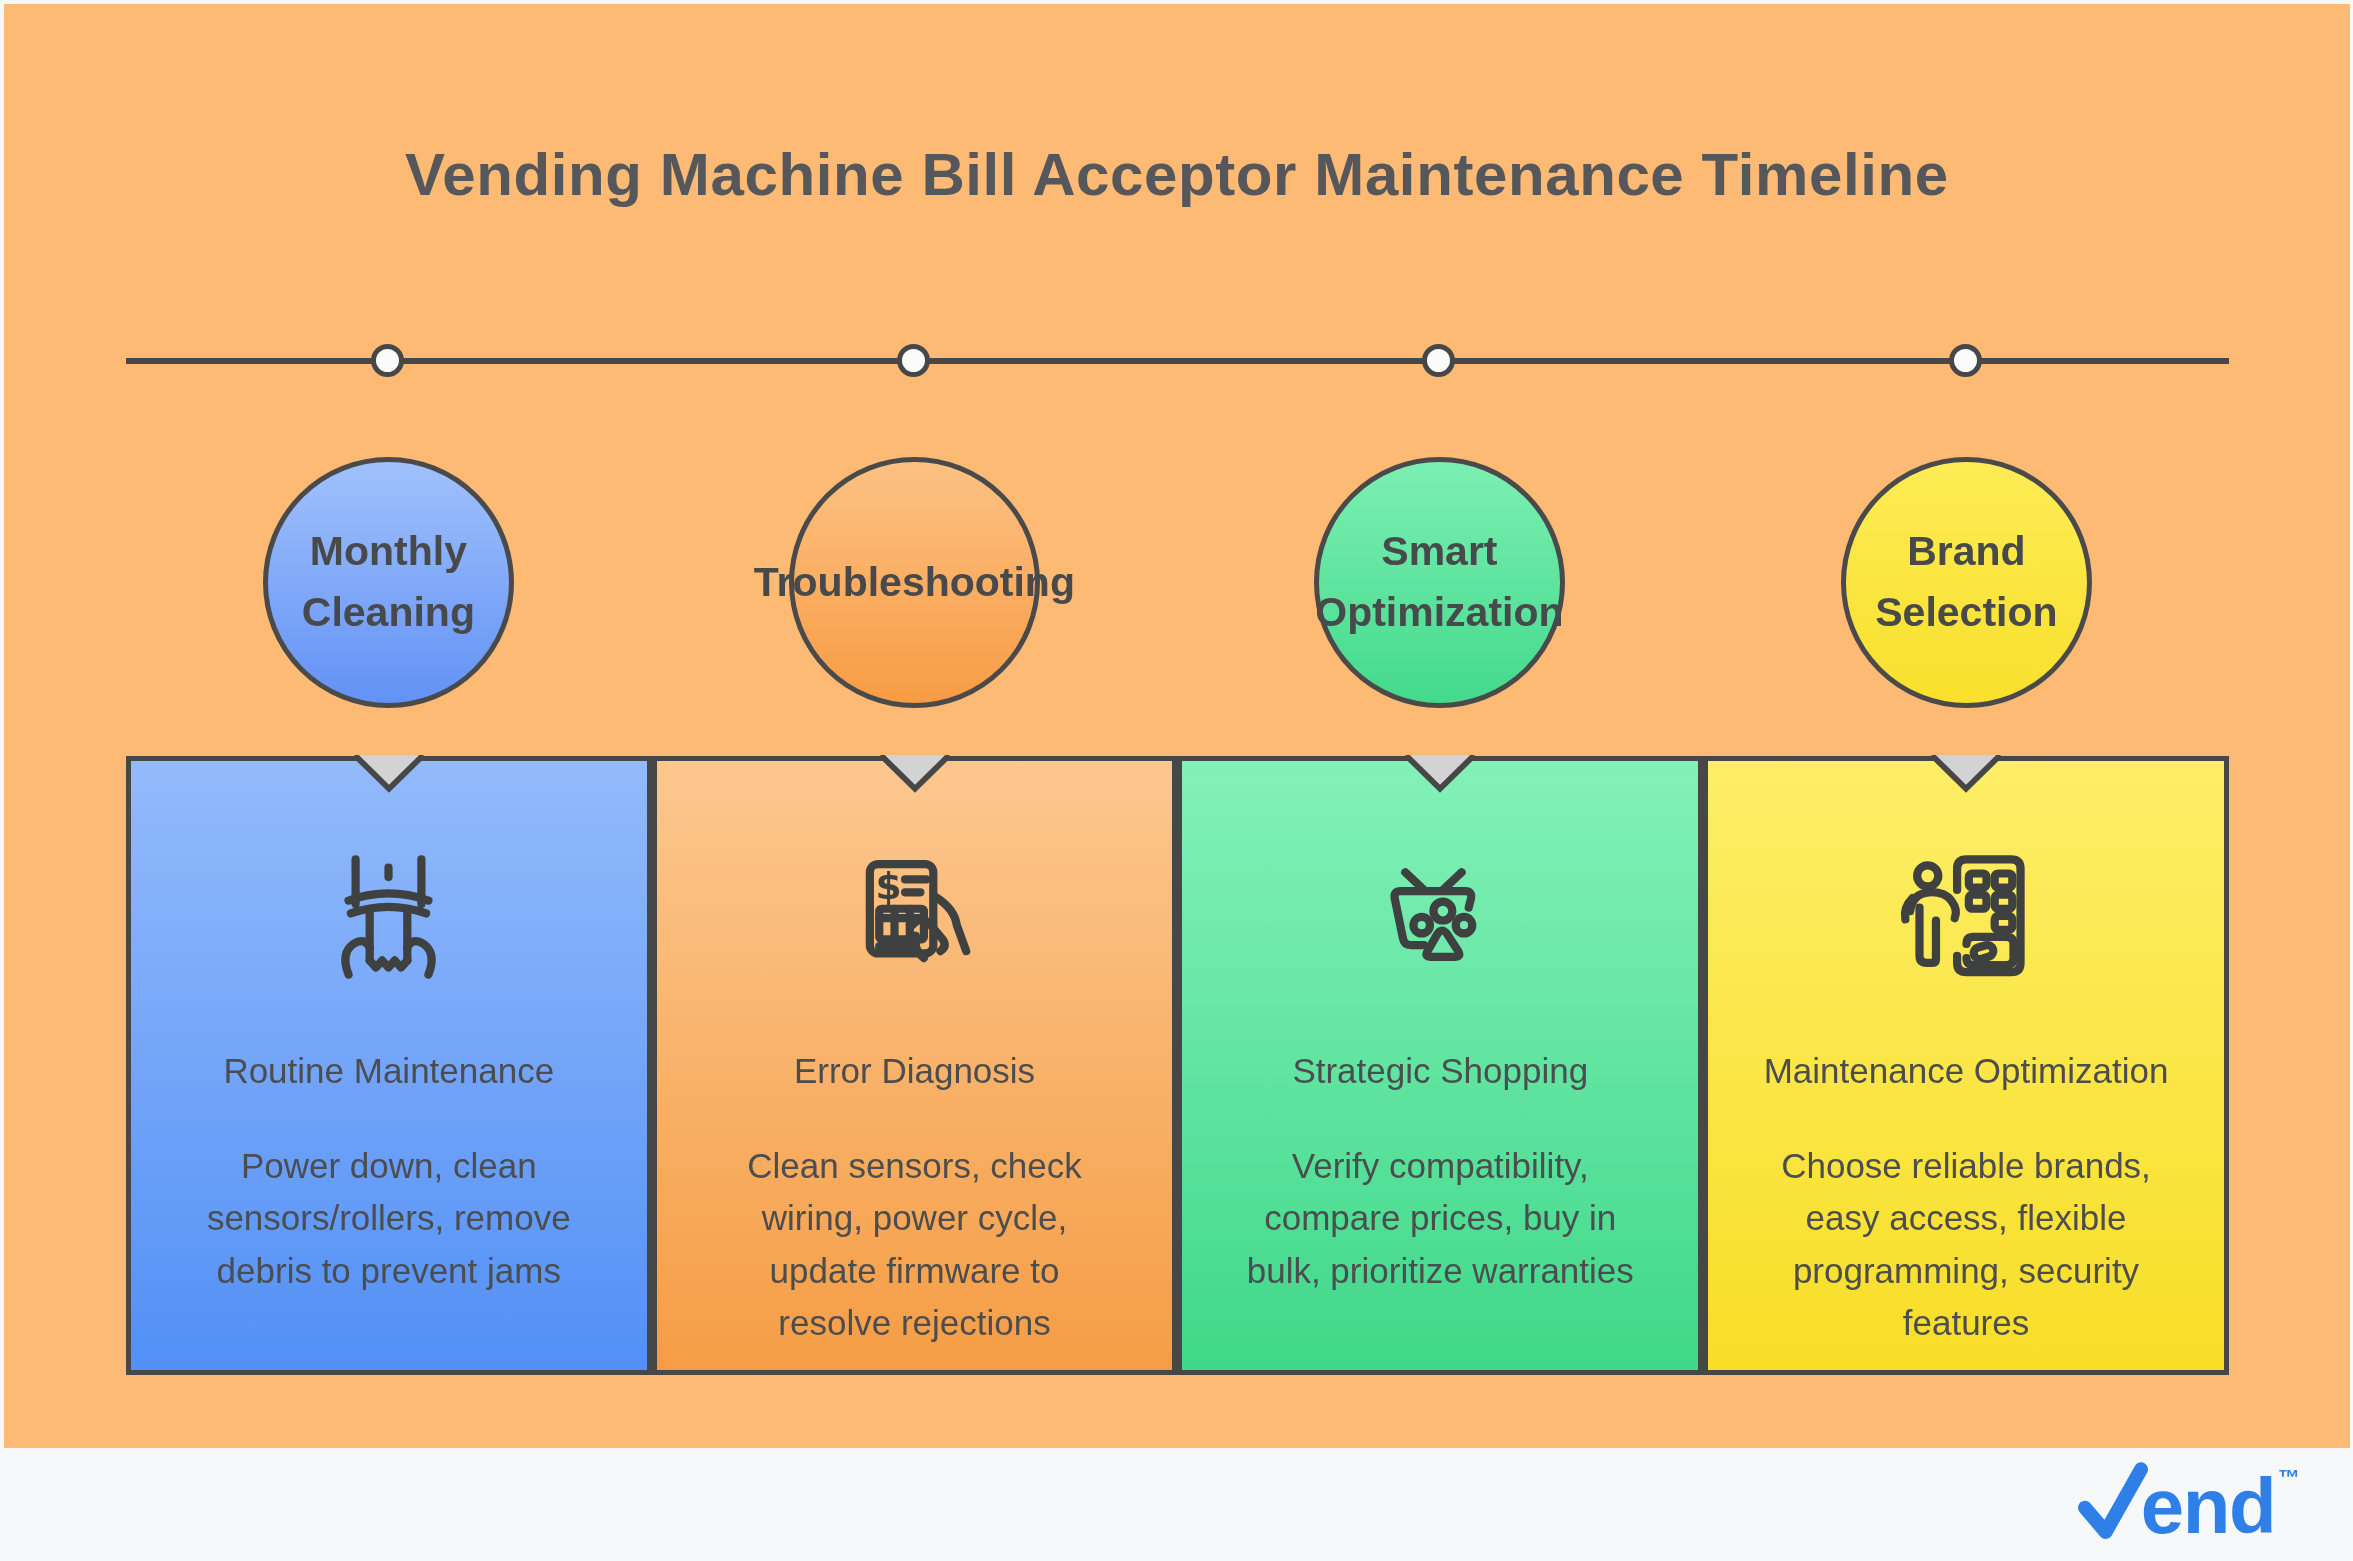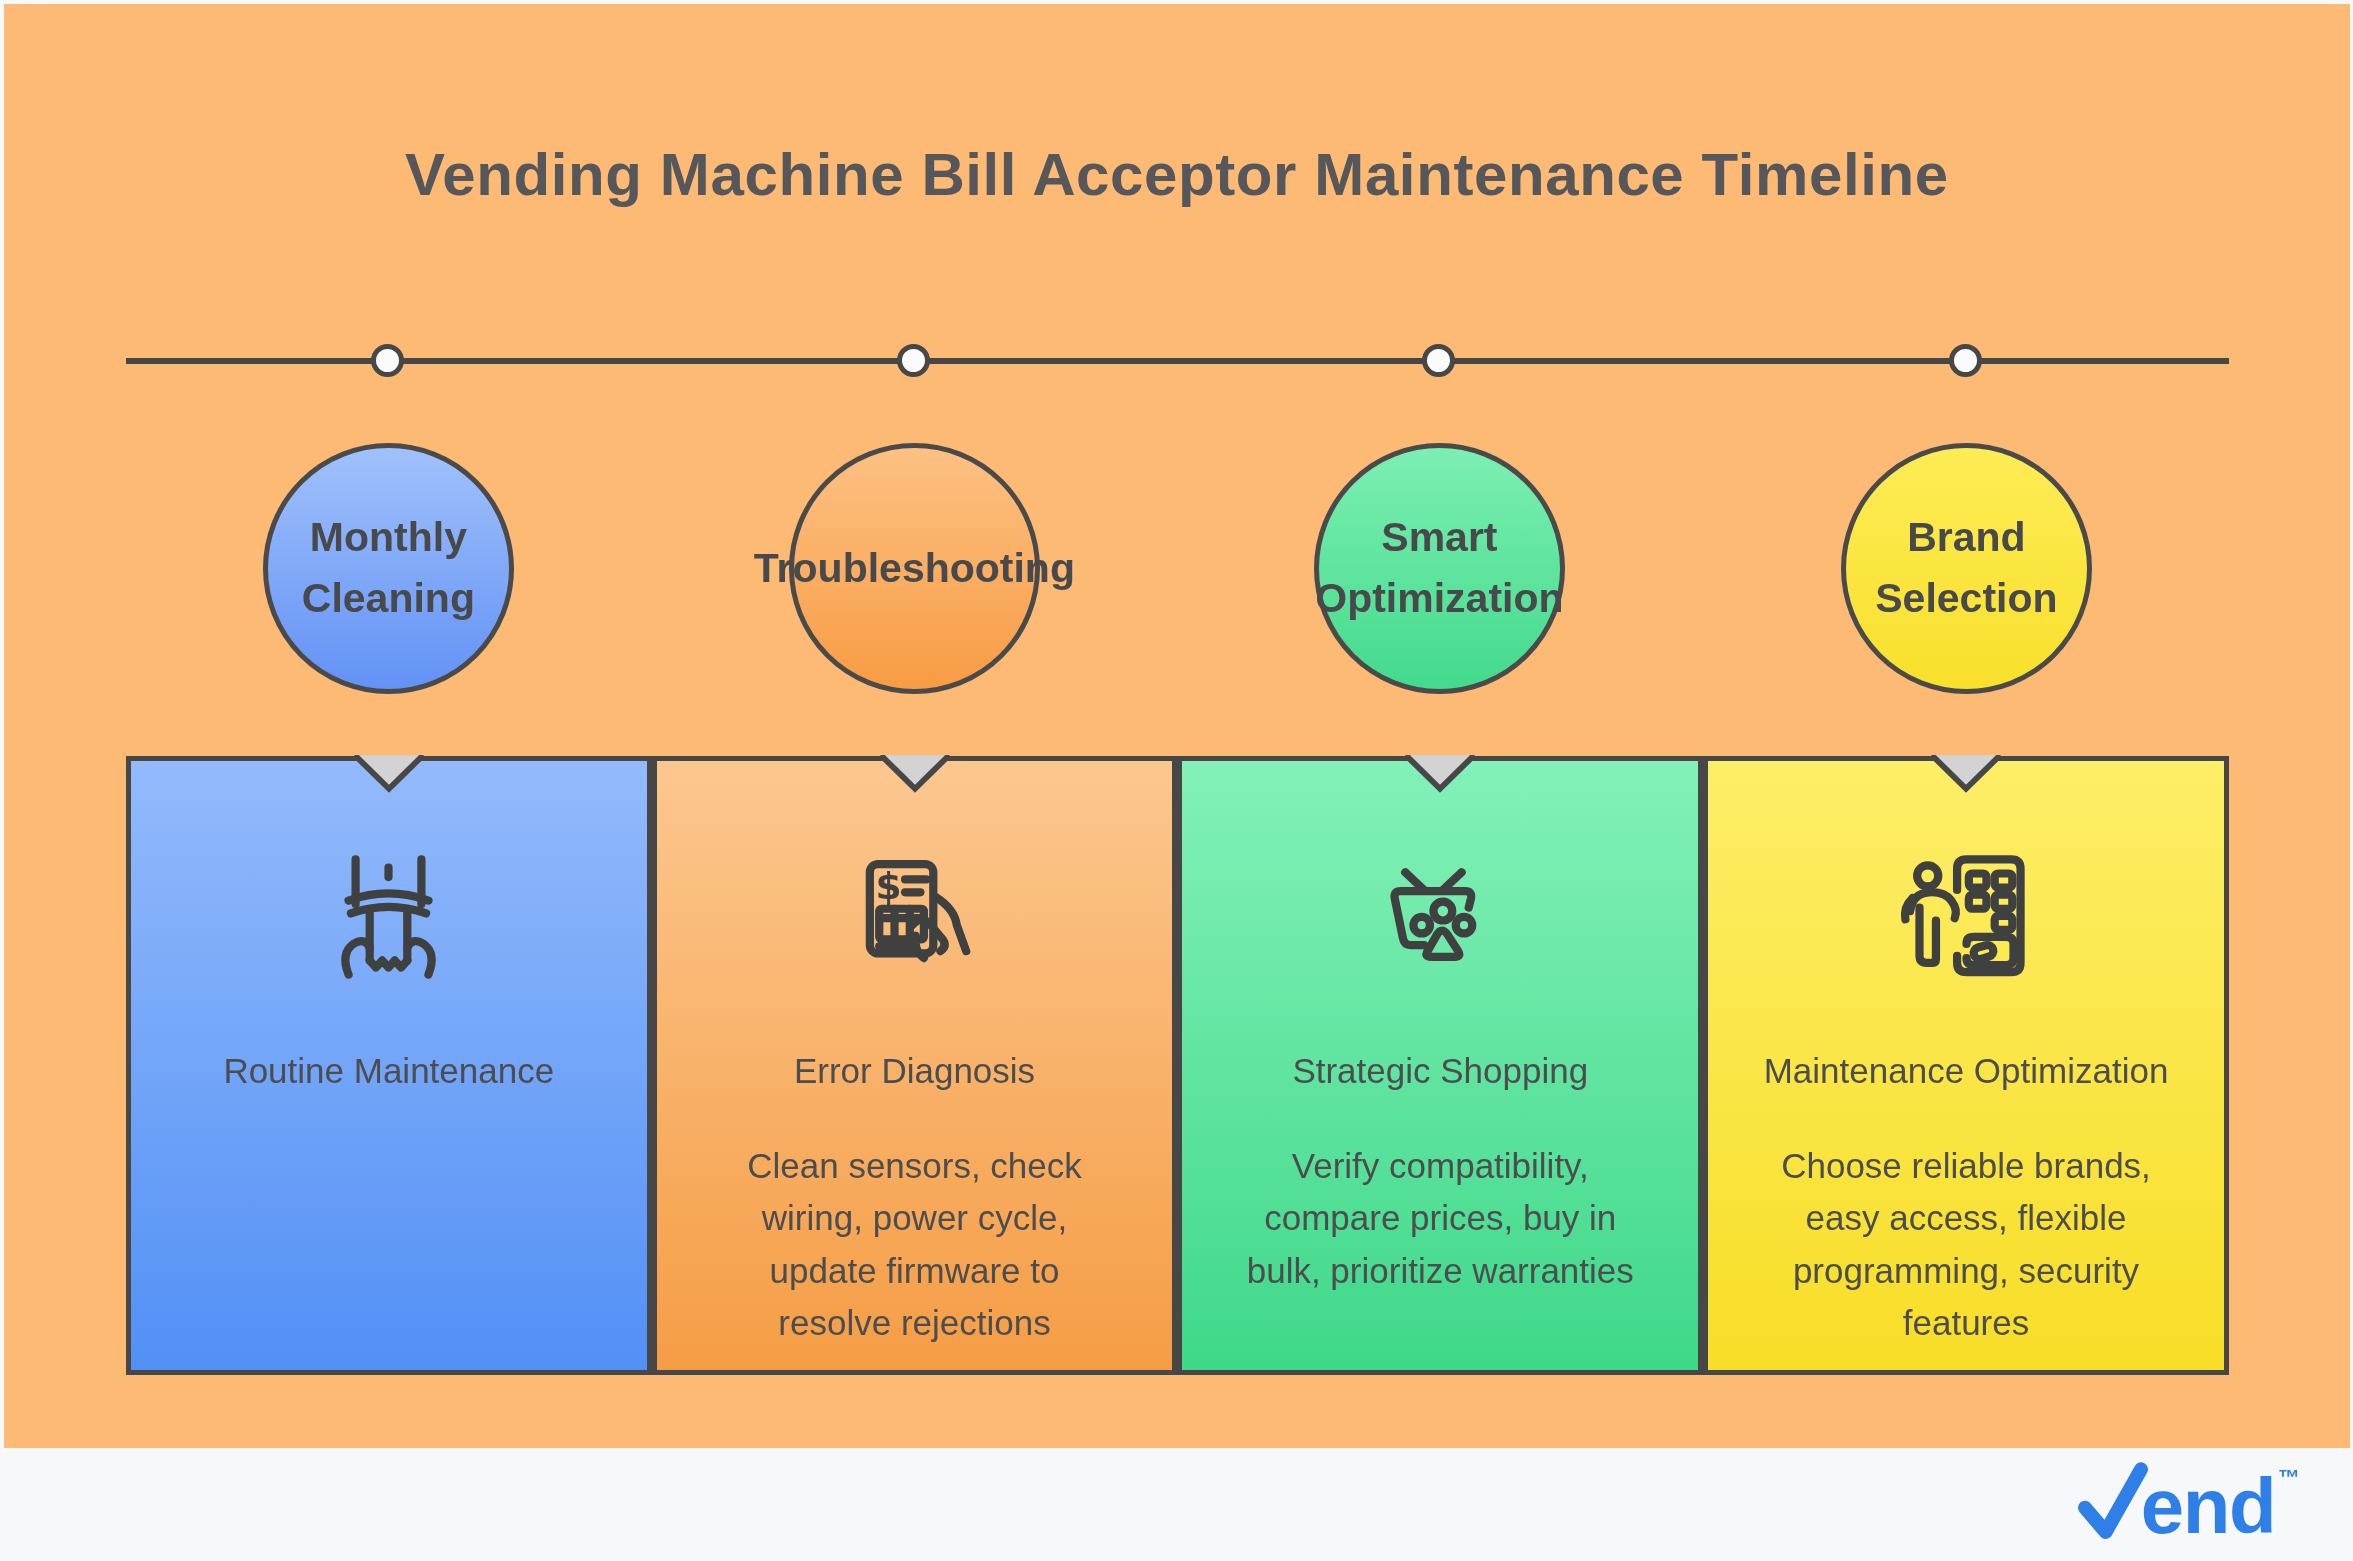--- a/index.html
+++ b/index.html
@@ -20,21 +20,21 @@
     letter-spacing:0.6px;
   }
   
   .timeline-band{position:absolute;left:122px;top:340px;width:2103px;height:35px;}
   .timeline-line{position:absolute;left:0;top:14px;width:100%;height:6.4px;background:#474747;}
   .timeline-node{
     position:absolute;top:0;width:23px;height:23px;border-radius:50%;
     background:#fbfbfb;border:5.8px solid #474747;
   }
   
-  .circles-band{position:absolute;left:122px;top:439px;width:2103px;height:251px;}
+  .circles-band{position:absolute;left:122px;top:453px;width:2103px;height:251px;}
   .step-circle{
     position:absolute;top:0;width:241px;height:241px;border-radius:50%;
     border:5.1px solid #4a4a4a;
     background:linear-gradient(180deg,var(--g1),var(--g2));
     display:flex;align-items:center;justify-content:center;
   }
   .step-circle-label{
     white-space:pre-line;text-align:center;
     font-size:41px;font-weight:bold;color:#48494b;line-height:1.5;
     overflow:visible;
@@ -116,20 +116,23 @@
           <path d="M26 43 Q60 31 94 43"></path>
             <path d="M28 54 Q60 43 92 54"></path>
           <path d="M44 52 V94"></path>
             <path d="M76 52 V94"></path>
           <path d="M44 94 l5.3 6 l5.3 -6 l5.4 6 l5.3 -6 l5.4 6 l5.3 -6"></path>
           <path d="M26 106 Q19 88 30 80 Q40 74 44 83"></path>
           <path d="M94 106 Q101 88 90 80 Q80 74 76 83"></path>
         </svg>
       </div>
       <div class="card-title">Routine Maintenance</div>
+      <div class="card-body">Power down, clean
+sensors/rollers, remove
+debris to prevent jams</div>
     </div>
 
     <div class="card" style="--g1: #fcc78f; --g2: #f59d45;">
       <svg class="notch" width="71" height="39" viewBox="0 0 110 60">
         <path d="M2 0 L55 52 L108 0" fill="#d3d3d3" stroke="#474747" stroke-width="9"></path>
       </svg>
       <div class="card-icon">
         <svg viewBox="0 0 120 120" class="ico">
           <rect x="22" y="12" width="54" height="76" rx="7"></rect>
           <text x="38" y="42" font-size="32" font-weight="bold" fill="#3f4040" stroke="none" text-anchor="middle" font-family="DejaVu Sans, sans-serif">$</text>

